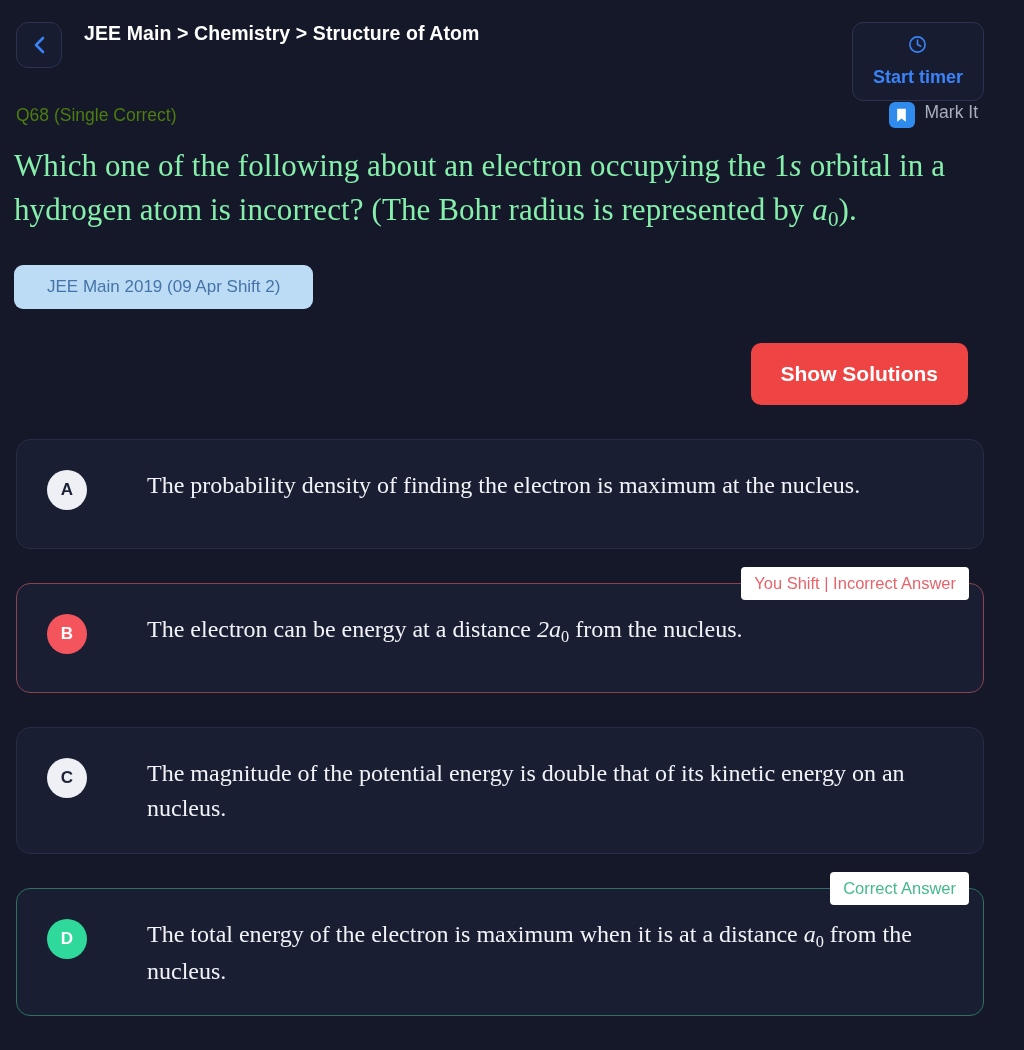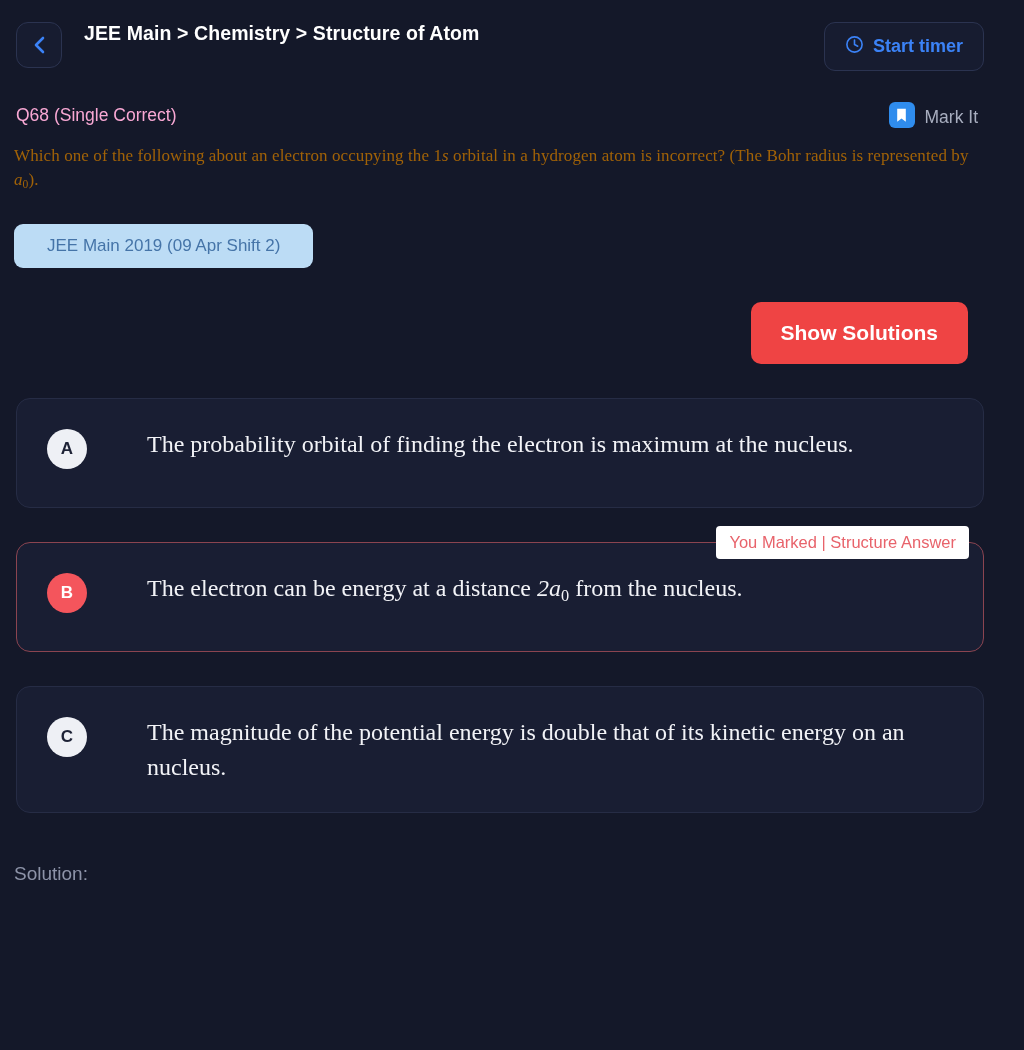--- a/index.html
+++ b/index.html
@@ -44,65 +44,66 @@
   .header-spacer { flex: 1 1 auto; }
   .timer-btn {
     display: flex;
     align-items: center;
     gap: 9px;
     border: 1px solid #2b3350;
     background: #171c30;
     border-radius: 11px;
     padding: 12px 20px;
     cursor: pointer;
+    flex-direction: column;
   }
   .timer-btn .label {
     color: #3b82f6;
     font-size: 18px;
     font-weight: bold;
     white-space: nowrap;
   }
 
   
   .meta-row {
     display: flex;
     align-items: center;
     padding: 22px 46px 0 16px;
   }
   .qid {
     font-size: 17.5px;
-    color: #f9a8d4;
+    color: #4d7c0f;
   }
   .meta-spacer { flex: 1 1 auto; }
   .markit {
     display: flex;
-    align-items: flex-end;
+    align-items: flex-start;
     gap: 10px;
     cursor: pointer;
   }
   .markit .bm {
     width: 26px;
     height: 26px;
     border-radius: 6px;
     background: #2f8ced;
     display: flex;
     align-items: center;
     justify-content: center;
   }
   .markit .label {
     font-size: 17.5px;
     color: #a8aebf;
   }
 
   
   .question {
     font-family: "Liberation Serif", serif;
-    font-size: 17px;
+    font-size: 31px;
     line-height: 1.42;
-    color: #a16207;
+    color: #86efac;
     padding: 16px 52px 0 14px;
     letter-spacing: .1px;
   }
   .mi { font-style: italic; font-family: "Liberation Serif", serif; }
   .mi sub {
     font-size: .68em;
     font-style: normal;
     vertical-align: -.28em;
   }
 
@@ -251,32 +252,39 @@
 </div>
 
 <div class="sol-row">
   <button class="show-sol">Show Solutions</button>
 </div>
 
 <div class="options">
 
   <div class="opt">
     <div class="badge">A</div>
-    <div class="opt-text">The probability orbital of finding the electron is maximum at the nucleus.</div>
+    <div class="opt-text">The probability density of finding the electron is maximum at the nucleus.</div>
   </div>
 
   <div class="opt incorrect">
-    <div class="chip red">You Marked | Structure Answer</div>
+    <div class="chip red">You Shift | Incorrect Answer</div>
     <div class="badge red">B</div>
     <div class="opt-text">
       <span>The electron can be energy at a distance </span><span class="mi"><span>2a</span><sub>0</sub></span><span> from the nucleus.</span>
     </div>
   </div>
 
   <div class="opt">
     <div class="badge">C</div>
     <div class="opt-text">The magnitude of the potential energy is double that of its kinetic energy on an nucleus.</div>
   </div>
 
+  <div class="opt correct">
+    <div class="chip green">Correct Answer</div>
+    <div class="badge green">D</div>
+    <div class="opt-text">
+      <span>The total energy of the electron is maximum when it is at a distance </span><span class="mi"><span>a</span><sub>0</sub></span><span> from the nucleus.</span>
+    </div>
+  </div>
 
 </div>
 
 <div class="solution-label">Solution:</div>
 
 </body></html>

